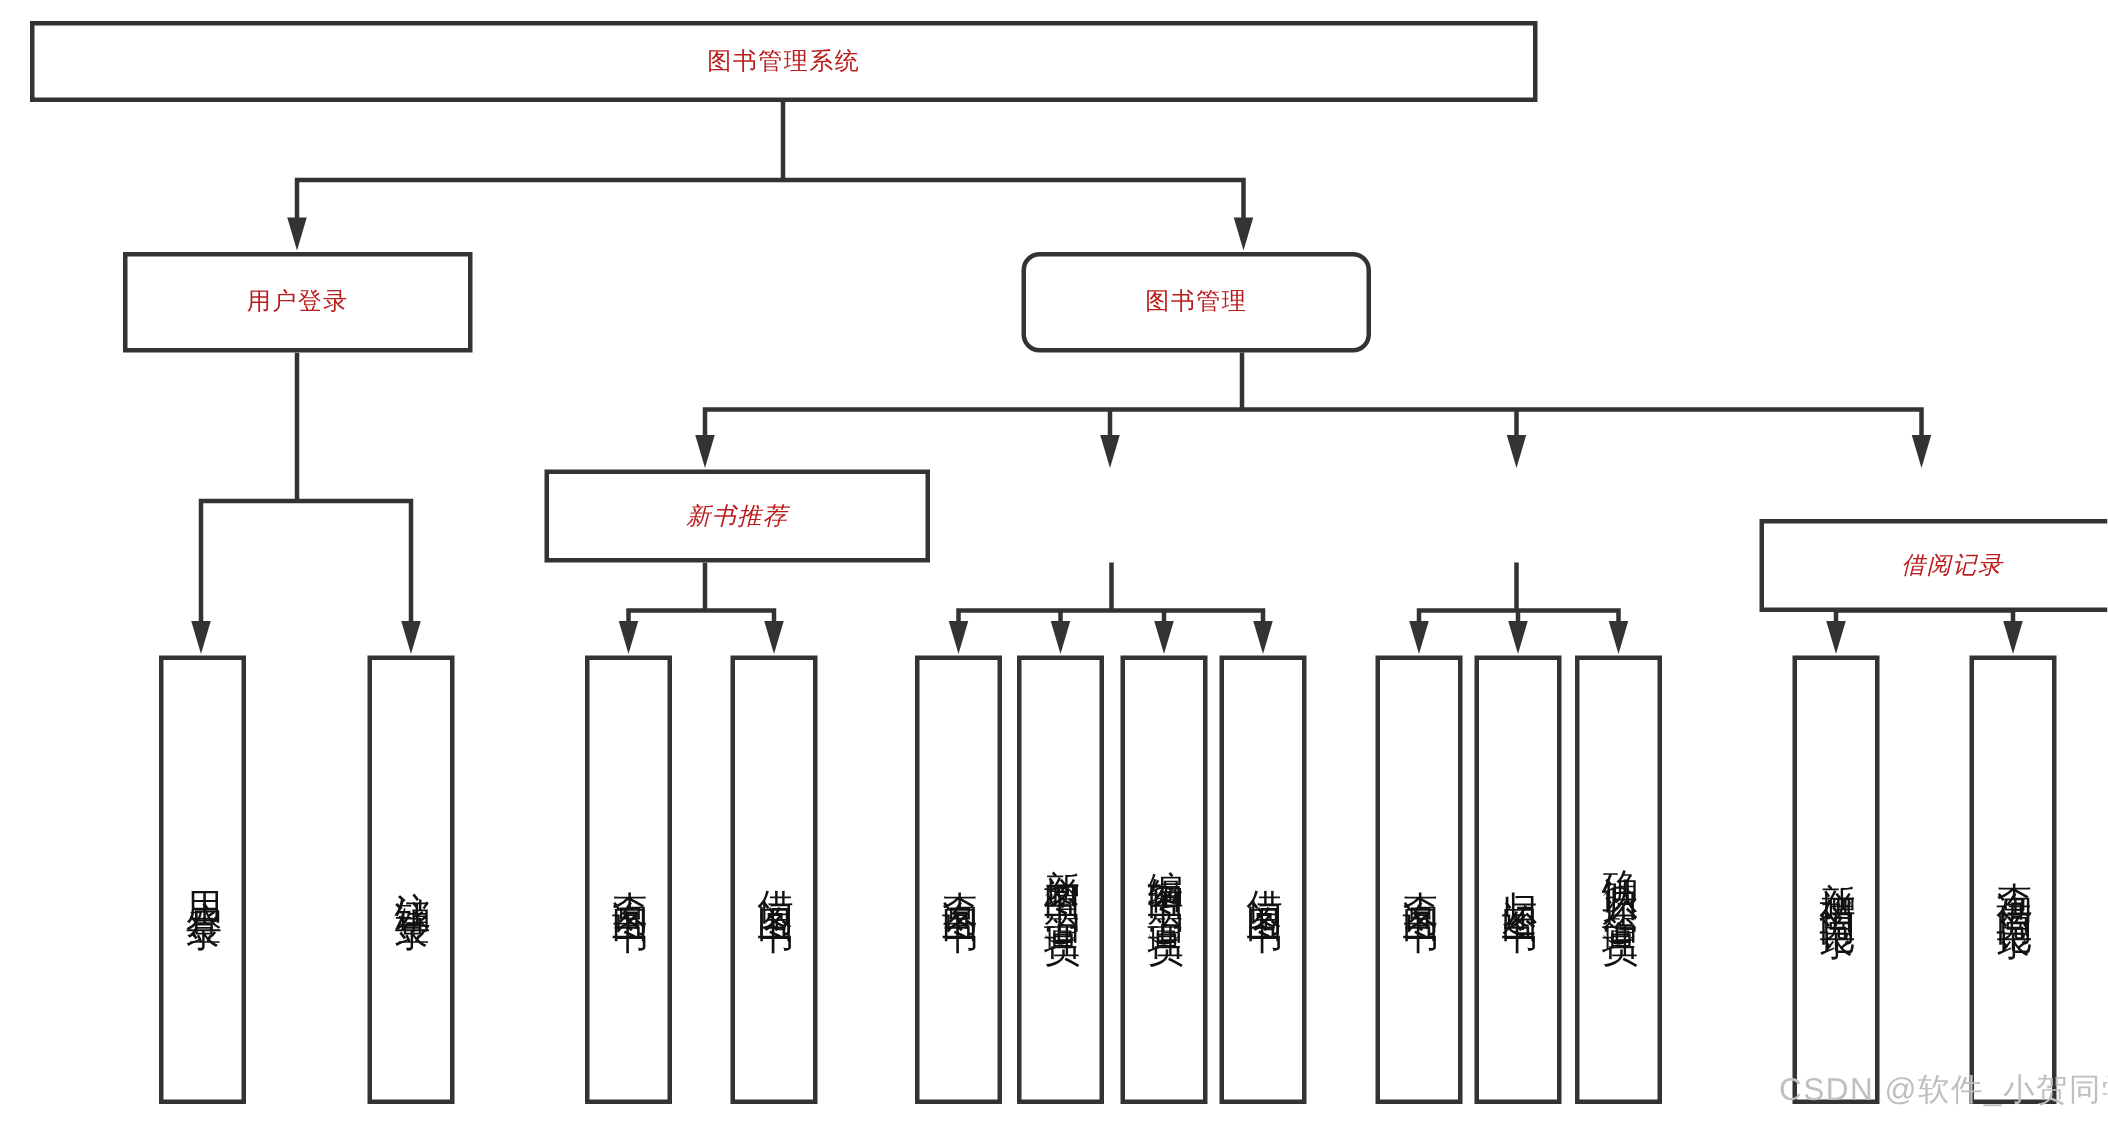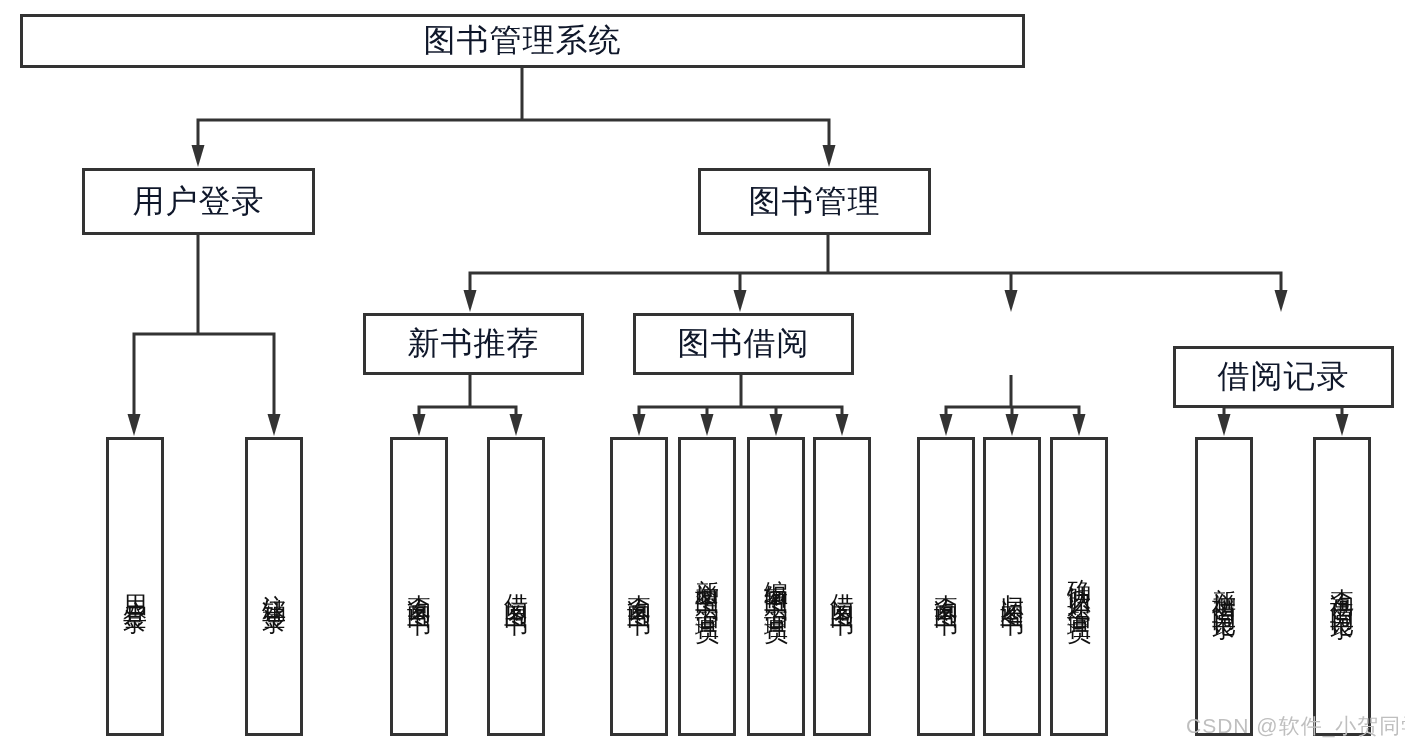--- a/index.html
+++ b/index.html
@@ -10,36 +10,36 @@
     font-family:"Liberation Sans","DejaVu Sans",sans-serif;
     overflow:hidden;
   }
   .lines{position:absolute;left:0;top:0;z-index:0;}
   .hbox{
     position:absolute;z-index:1;
     background:#ffffff;
     border:3px solid #333333;
     box-sizing:border-box;
     display:flex;align-items:center;justify-content:center;
-    font-size:32px;letter-spacing:1px;color:#0f172a;
+    font-size:16px;letter-spacing:1px;color:#b91c1c;
     white-space:nowrap;
   }
   .vbox{
     position:absolute;z-index:1;top:437px;width:58px;height:299px;
     background:#ffffff;
     border:3px solid #333333;
     box-sizing:border-box;
     display:flex;align-items:center;justify-content:center;
     writing-mode:vertical-rl;text-orientation:mixed;
     font-size:24px;letter-spacing:6px;color:#111111;
     line-height:1;
   }
   .root{left:20px;top:14px;width:1005px;height:54px;}
   .lvl2{top:168px;width:233px;height:67px;}
-  .lvl3{top:313px;width:221px;height:62px;}
+  .lvl3{top:313px;width:257px;height:62px;font-style:italic;}
   .watermark{
     position:absolute;z-index:2;
     left:1186px;top:712px;
     font-size:21px;letter-spacing:1px;
     color:#bfbfbf;
     white-space:nowrap;
   }
 </style>
 </head>
 <body>
@@ -85,24 +85,23 @@
       <polygon points="1005.5,414 1018.5,414 1012,436"></polygon>
       <polygon points="1072.5,414 1085.5,414 1079,436"></polygon>
       <polygon points="1217.5,414 1230.5,414 1224,436"></polygon>
       <polygon points="1335.5,414 1348.5,414 1342,436"></polygon>
     </g>
   </svg>
 
   <div class="hbox root">图书管理系统</div>
 
   <div class="hbox lvl2" style="left:82px;">用户登录</div>
-  <div class="hbox lvl2" style="left:698px;">图书管理</div>
+  <div class="hbox lvl2" style="left:681px;border-radius:12px;">图书管理</div>
 
   <div class="hbox lvl3" style="left:363px;">新书推荐</div>
-  <div class="hbox lvl3" style="left:633px;">图书借阅</div>
   <div class="hbox lvl3" style="left:1173px;margin-top:33px;">借阅记录</div>
 
   <div class="vbox" style="left:106px;">用户登录</div>
   <div class="vbox" style="left:245px;">注销登录</div>
 
   <div class="vbox" style="left:390px;">查询图书</div>
   <div class="vbox" style="left:487px;">借阅图书</div>
 
   <div class="vbox" style="left:610px;">查询图书</div>
   <div class="vbox" style="left:678px;">新增图书（管理员）</div>

